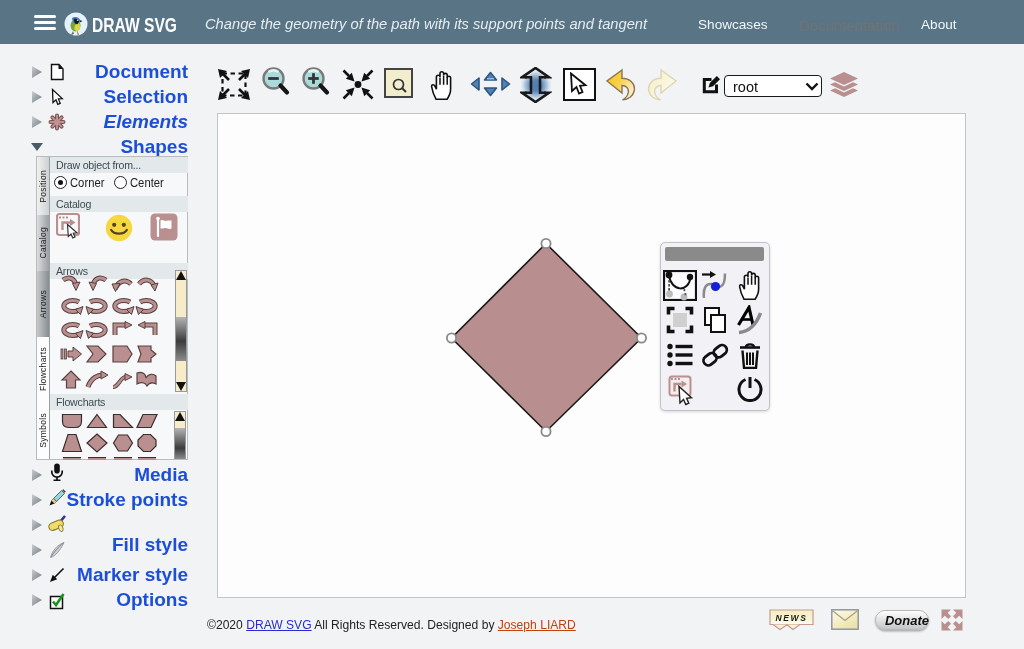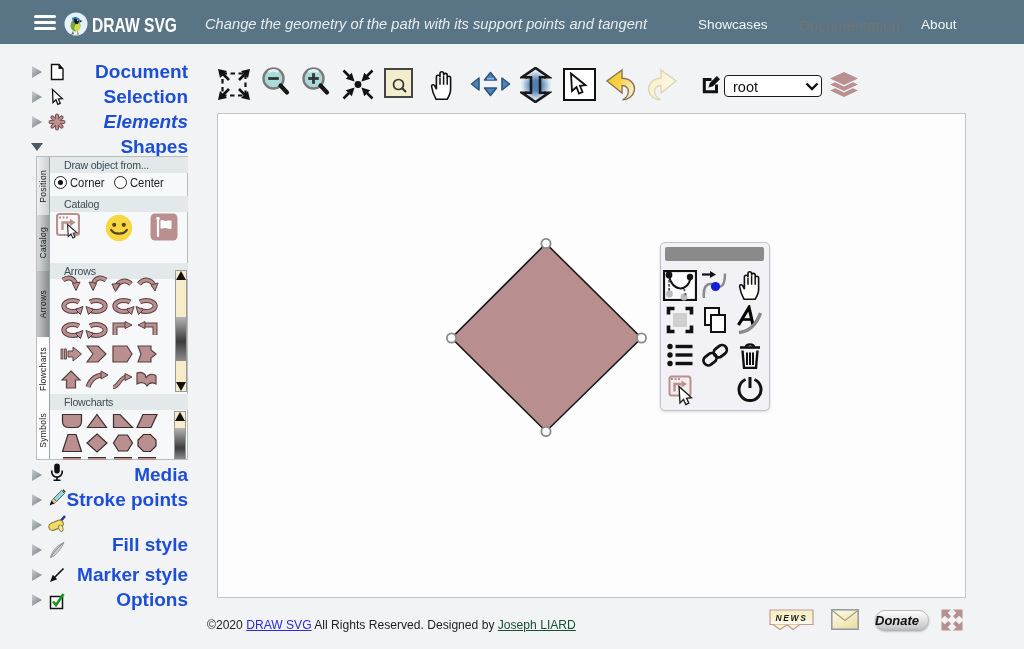--- a/index.html
+++ b/index.html
@@ -1,17 +1,17 @@
 <!DOCTYPE html>
 <html><head><meta charset="utf-8"><title>DRAW SVG</title><style>
 *{margin:0;padding:0;box-sizing:border-box}
 html,body{width:1024px;height:649px;overflow:hidden;font-family:"Liberation Sans",sans-serif;background:#f1f3f4}
 .abs{position:absolute}
 .lbl{position:absolute;left:0;width:188px;text-align:right;font-weight:bold;font-size:19px;color:#1d4ed8;line-height:18px}
-.hdr{position:absolute;left:50px;width:138px;background:#e3e8ea;color:#3c4b53;font-size:10.6px;line-height:16px;padding-left:14px;height:16px;letter-spacing:-0.2px}
+.hdr{position:absolute;left:50px;width:138px;background:#e3e8ea;color:#3c4b53;font-size:10.6px;line-height:16px;padding-left:6px;height:16px;letter-spacing:-0.2px}
 .tabtxt{position:absolute;left:36px;width:14px;color:#1a1a1a;font-size:8.5px;display:flex;align-items:center;justify-content:center}
 .tabtxt span{writing-mode:vertical-rl;transform:rotate(180deg);letter-spacing:0.3px}
 </style></head><body>
 <div class="abs" style="left:0;top:0;width:1024px;height:649px">
 
 <div class="abs" style="left:0;top:0;width:1024px;height:44px;background:#587485"></div>
 <div class="abs" style="left:34px;top:14.5px;width:22px;height:3px;border-radius:1.5px;background:#fff"></div>
 <div class="abs" style="left:34px;top:20.5px;width:22px;height:3px;border-radius:1.5px;background:#fff"></div>
 <div class="abs" style="left:34px;top:26.5px;width:22px;height:3px;border-radius:1.5px;background:#fff"></div>
 <svg class="abs" style="left:64px;top:12px" width="24" height="24" viewBox="0 0 24 24">
@@ -555,21 +555,21 @@
       <rect x="6.5" y="4" width="2" height="2" fill="#b98f8f"></rect>
       <rect x="10" y="4" width="2" height="2" fill="#b98f8f"></rect>
 <path d="M6.5 17.5 V10 H13.5" fill="none" stroke="#b98f8f" stroke-width="2.4"></path>
 <polygon points="13.5,6.5 19,10 13.5,13.5" fill="#b98f8f"></polygon>
 <path d="M11 12.5 L12 29 L15.5 25.5 L17.8 30.5 L20.8 29.2 L18.6 24.3 L23.5 23.7 Z" fill="#fff" stroke="#222" stroke-width="1.4"></path>
     </svg>
 <svg class="abs" style="left:737.0px;top:376.0px" width="26" height="26" viewBox="0 0 26 26">
       <path d="M8.5 3.5 A 11 11 0 1 0 17.5 3.5" fill="none" stroke="#111" stroke-width="3"></path>
 <path d="M13 1 V12" stroke="#111" stroke-width="3"></path>
     </svg>
-<div class="abs" style="left:207px;top:618px;font-size:12.1px;color:#222">©2020 <span style="color:#2b2bd5;text-decoration:underline">DRAW SVG</span> All Rights Reserved. Designed by <span style="color:#14532d;text-decoration:underline">Joseph LIARD</span></div>
+<div class="abs" style="left:207px;top:618px;font-size:12.1px;color:#222">©2020 <span style="color:#2b2bd5;text-decoration:underline">DRAW SVG</span> All Rights Reserved. Designed by <span style="color:#c2410c;text-decoration:underline">Joseph LIARD</span></div>
 <svg class="abs" style="left:769px;top:609px" width="46" height="22" viewBox="0 0 46 22">
       <defs>
         <linearGradient id="nws" x1="0" y1="0" x2="0" y2="1">
 <stop offset="0" stop-color="#f6eebf"></stop>
           <stop offset="0.6" stop-color="#f8f2d2"></stop>
           <stop offset="1" stop-color="#fdfcf6"></stop>
         </linearGradient>
       </defs>
 <polygon points="1,1 44,1 44,15.5 1,15.5" fill="url(#nws)" stroke="#c49a93" stroke-width="1.2"></polygon>
 <path d="M4,15.5 L11,20.5 L18,15.8 L24,20.5 L31,15.5" fill="#f8f2d2" stroke="#c49a93" stroke-width="1.2"></path>
@@ -580,21 +580,21 @@
         <linearGradient id="env" x1="0" y1="0" x2="0.7" y2="1">
 <stop offset="0" stop-color="#fdfcf2"></stop>
           <stop offset="0.5" stop-color="#f5eec9"></stop>
           <stop offset="1" stop-color="#ece0a8"></stop>
         </linearGradient>
       </defs>
 <rect x="0.8" y="0.8" width="26.4" height="19.4" fill="url(#env)" stroke="#90989e" stroke-width="1.5"></rect>
 <path d="M1.5 1.8 L14 11.5 L26.5 1.8" fill="none" stroke="#a8a078" stroke-width="1.3"></path>
     </svg>
 <div class="abs" style="left:875px;top:610px;width:54px;height:20px;border-radius:10px;background:linear-gradient(180deg,#ffffff,#c6c6c6);border:1px solid #b8b8b8;box-shadow:0 1.5px 2px rgba(0,0,0,0.3)"></div>
-<div class="abs" style="left:875px;top:612.5px;width:54px;text-align:left;font-size:13px;font-weight:bold;font-style:italic;color:#111">Donate</div>
+<div class="abs" style="left:875px;top:612.5px;width:54px;text-align:right;font-size:13px;font-weight:bold;font-style:italic;color:#111">Donate</div>
 <svg class="abs" style="left:941px;top:609px" width="22" height="22" viewBox="0 0 22 22">
       <g fill="#b98f8f">
         <polygon points="0.5,0.5 10,0.5 0.5,10"></polygon>
         <polygon points="21.5,0.5 12,0.5 21.5,10"></polygon>
 <polygon points="0.5,21.5 10,21.5 0.5,12"></polygon>
         <polygon points="21.5,21.5 12,21.5 21.5,12"></polygon>
 <path d="M3,3 L8.6,8.6 M19,3 L13.4,8.6 M3,19 L8.6,13.4 M19,19 L13.4,13.4" stroke="#b98f8f" stroke-width="4"></path>
       </g>
     </svg>
 </div>

